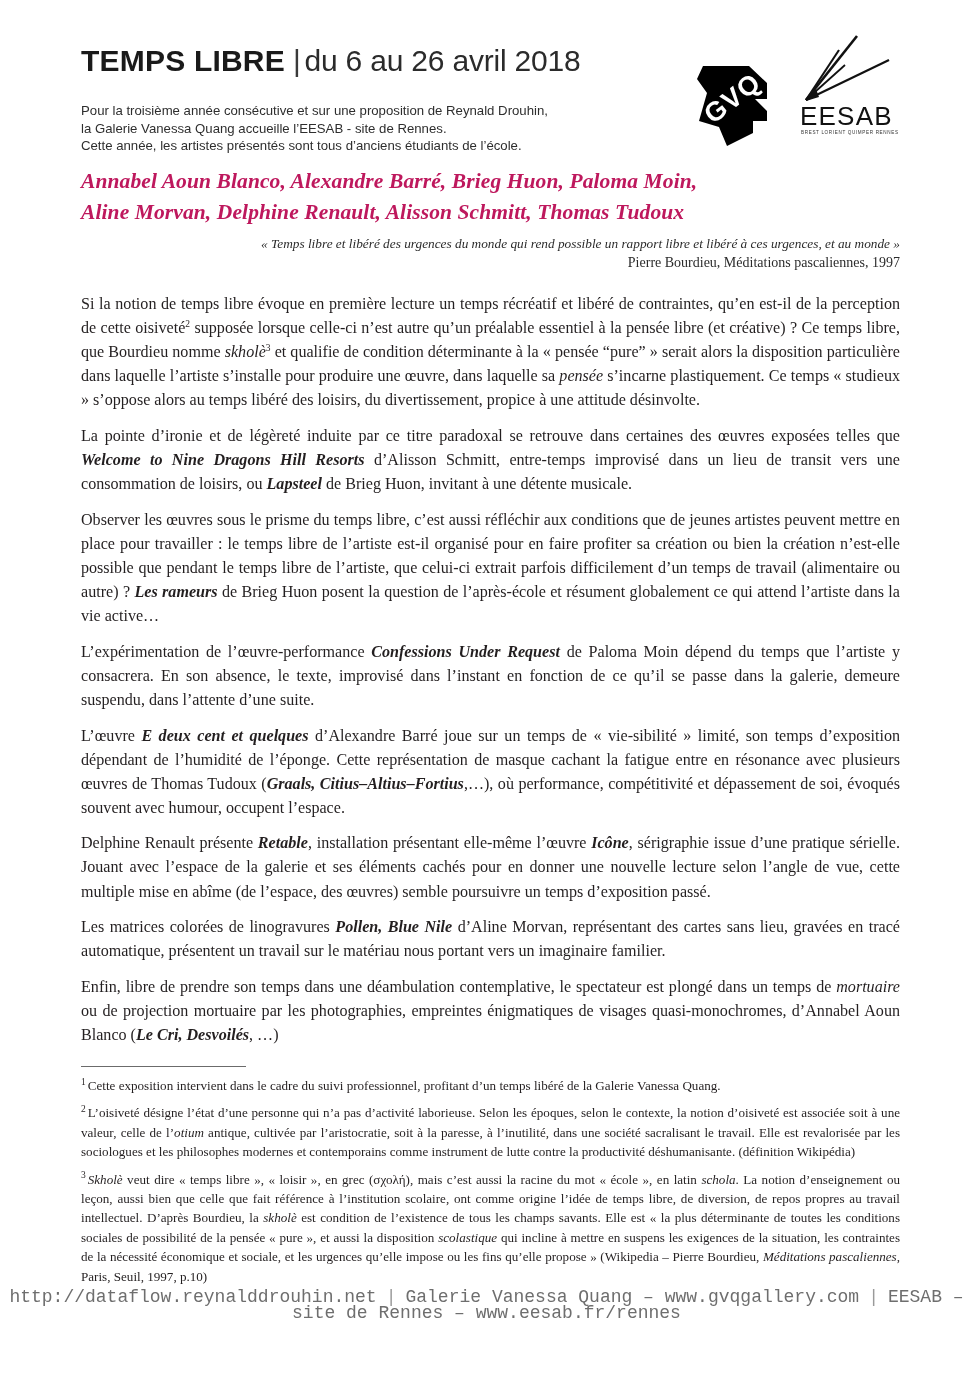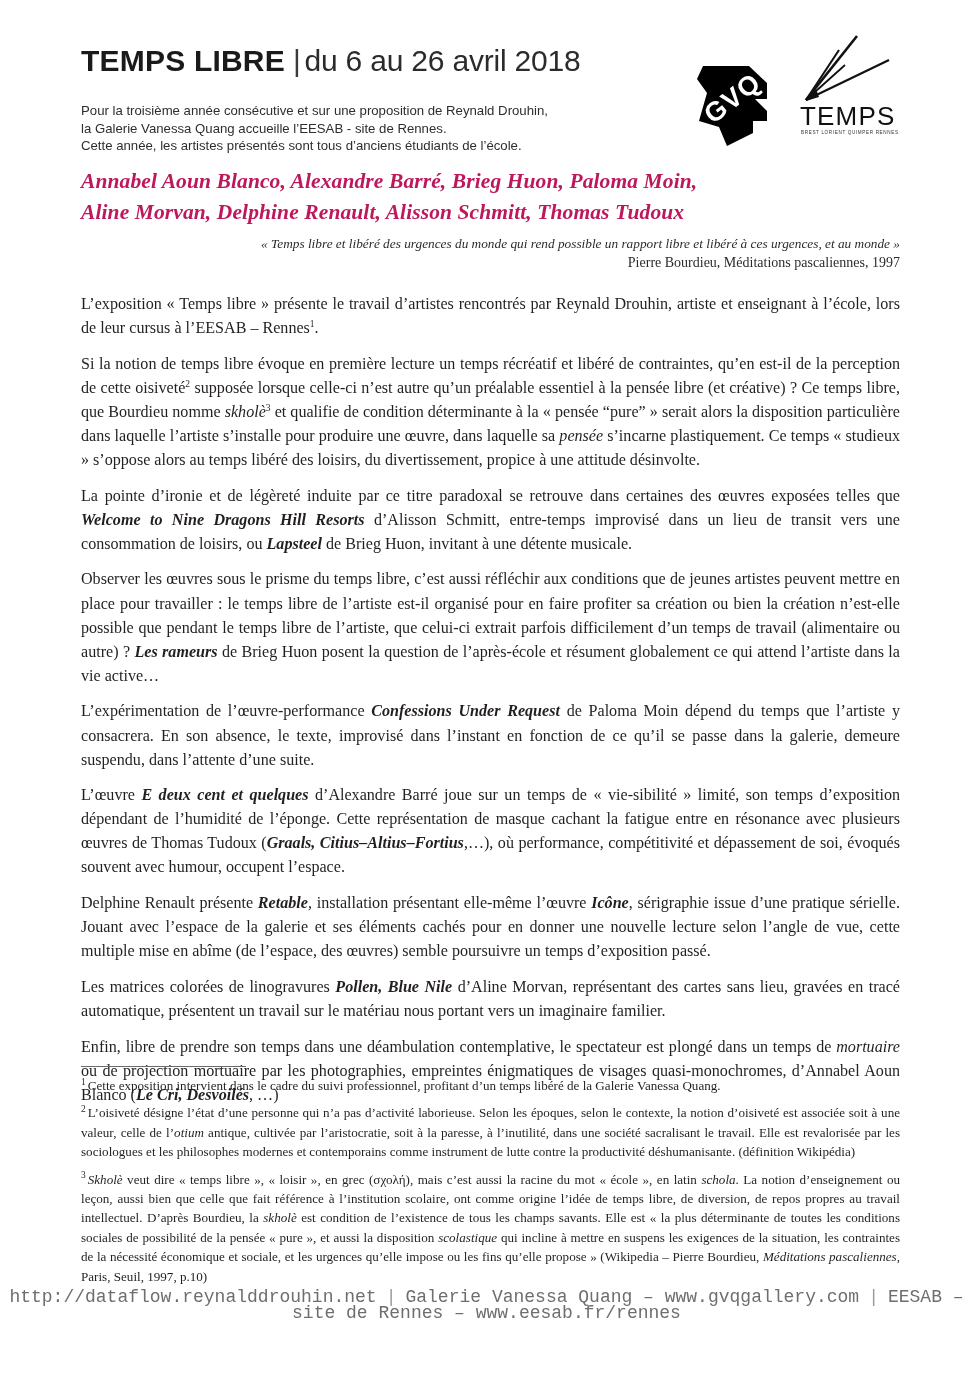--- a/index.html
+++ b/index.html
@@ -239,38 +239,37 @@
     <div class="eesab-logo">
       <svg viewBox="0 0 132 72" width="132" height="72" style="position:absolute;left:0;top:0;" aria-hidden="true">
         <g stroke="#111111" fill="none" stroke-linecap="butt">
           <line x1="9" y1="67" x2="60" y2="3" stroke-width="2.6"></line>
           <line x1="9" y1="67" x2="42" y2="17" stroke-width="2.1"></line>
           <line x1="9" y1="67" x2="48" y2="32" stroke-width="1.8"></line>
           <line x1="9" y1="67" x2="92" y2="27" stroke-width="2.2"></line>
         </g>
         <path d="M9 68 L19 56 L22 64 Z" fill="#111111"></path>
       </svg>
-      <div class="eesab-word">TEMPS</div>
+      <div class="eesab-word">EESAB</div>
       <div class="eesab-sub">BREST LORIENT QUIMPER RENNES</div>
     </div>
   </div>
 
   <div class="artists">
     <div>Annabel Aoun Blanco, Alexandre Barré, Brieg Huon, Paloma Moin,</div>
     <div>Aline Morvan, Delphine Renault, Alisson Schmitt, Thomas Tudoux</div>
   </div>
 
   <div class="quote-block">
     <div class="quote-text">« Temps libre et libéré des urgences du monde qui rend possible un rapport libre et libéré à ces urgences, et au monde »</div>
     <div class="quote-attr">Pierre Bourdieu, Méditations pascaliennes, 1997</div>
   </div>
 
   <div class="body-col">
 
-    <p class="para"><span>L’exposition « Temps libre » présente le travail d’artistes rencontrés par Reynald Drouhin, artiste et enseignant à l’école, lors de leur cursus à l’EESAB – Rennes</span><sup>1</sup><span>.</span></p>
 
     <p class="para"><span>Si la notion de temps libre évoque en première lecture un temps récréatif et libéré de contraintes, qu’en est-il de la perception de cette oisiveté</span><sup>2</sup><span> supposée lorsque celle-ci n’est autre qu’un préalable essentiel à la pensée libre (et créative) ? Ce temps libre, que Bourdieu nomme </span><i>skholè</i><sup>3</sup><span> et qualifie de condition déterminante à la « pensée “pure” » serait alors la disposition particulière dans laquelle l’artiste s’installe pour produire une œuvre, dans laquelle sa </span><i>pensée</i><span> s’incarne plastiquement. Ce temps « studieux » s’oppose alors au temps libéré des loisirs, du divertissement, propice à une attitude désinvolte.</span></p>
 
     <p class="para"><span>La pointe d’ironie et de légèreté induite par ce titre paradoxal se retrouve dans certaines des œuvres exposées telles que </span><b>Welcome to Nine Dragons Hill Resorts</b><span> d’Alisson Schmitt, entre-temps improvisé dans un lieu de transit vers une consommation de loisirs, ou </span><b>Lapsteel</b><span> de Brieg Huon, invitant à une détente musicale.</span></p>
 
     <p class="para"><span>Observer les œuvres sous le prisme du temps libre, c’est aussi réfléchir aux conditions que de jeunes artistes peuvent mettre en place pour travailler : le temps libre de l’artiste est-il organisé pour en faire profiter sa création ou bien la création n’est-elle possible que pendant le temps libre de l’artiste, que celui-ci extrait parfois difficilement d’un temps de travail (alimentaire ou autre) ? </span><b>Les rameurs</b><span> de Brieg Huon posent la question de l’après-école et résument globalement ce qui attend l’artiste dans la vie active…</span></p>
 
     <p class="para"><span>L’expérimentation de l’œuvre-performance </span><b>Confessions Under Request</b><span> de Paloma Moin dépend du temps que l’artiste y consacrera. En son absence, le texte, improvisé dans l’instant en fonction de ce qu’il se passe dans la galerie, demeure suspendu, dans l’attente d’une suite.</span></p>
 
     <p class="para"><span>L’œuvre </span><b>E deux cent et quelques</b><span> d’Alexandre Barré joue sur un temps de « vie-sibilité » limité, son temps d’exposition dépendant de l’humidité de l’éponge. Cette représentation de masque cachant la fatigue entre en résonance avec plusieurs œuvres de Thomas Tudoux (</span><b>Graals, Citius–Altius–Fortius</b><span>,…), où performance, compétitivité et dépassement de soi, évoqués souvent avec humour, occupent l’espace.</span></p>

